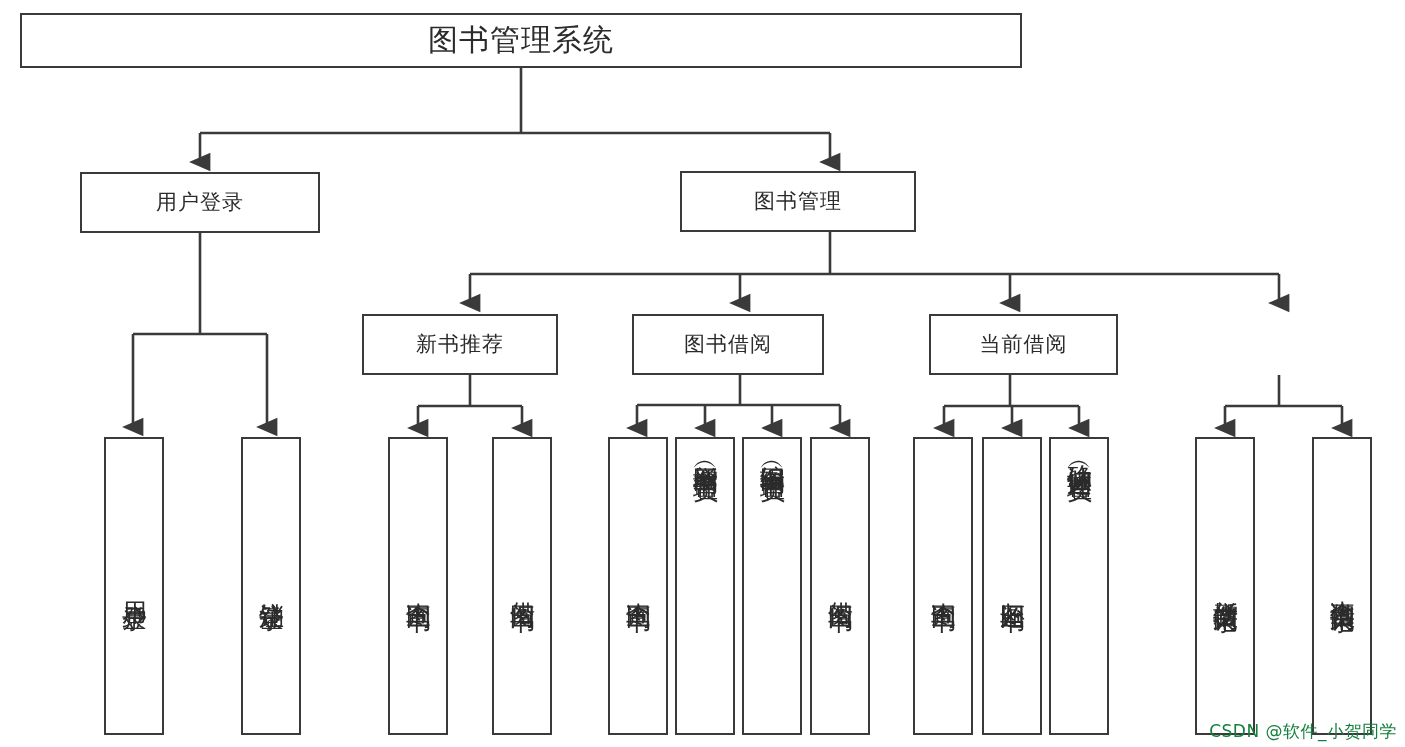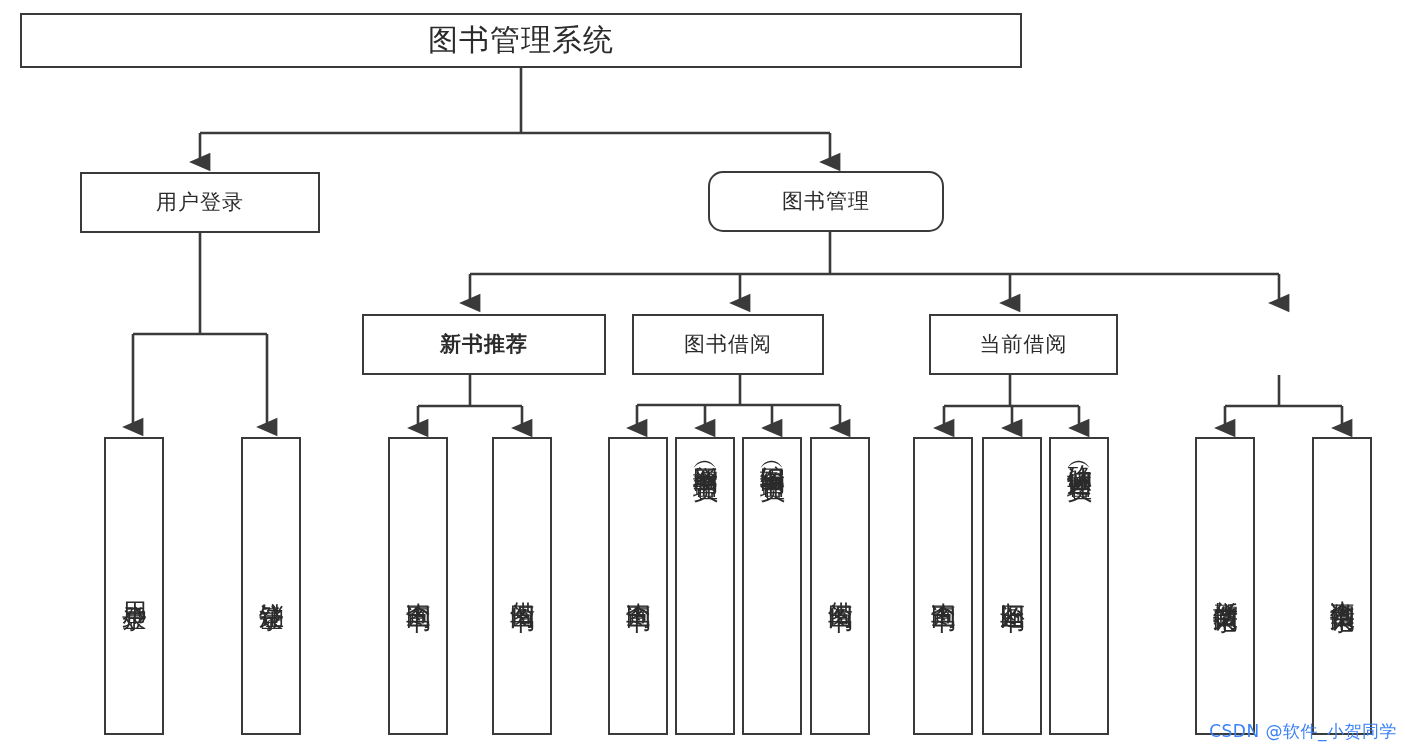--- a/index.html
+++ b/index.html
@@ -47,21 +47,21 @@
     color:#2b2b2b;
     white-space:nowrap;
     display:block;
   }
   .leaf.top-align{align-items:flex-start;}
   .watermark{
     position:absolute;
     right:8px;
     bottom:4px;
     font-size:17px;
-    color:#3b82f6;
+    color:#15803d;
     letter-spacing:0.5px;
     white-space:nowrap;
     pointer-events:none;
   }
 </style>
 </head>
 <body>
 
 <div id="diagram">
 
@@ -115,25 +115,25 @@
     </g>
   </svg>
 
   <div class="node root" style="left:20px;top:13px;width:1002px;height:55px;">
     <span class="lbl">图书管理系统</span>
   </div>
 
   <div class="node" style="left:80px;top:172px;width:240px;height:61px;">
     <span class="lbl">用户登录</span>
   </div>
-  <div class="node" style="left:708px;top:171px;width:236px;height:61px;border-radius:15px;">
+  <div class="node" style="left:680px;top:171px;width:236px;height:61px;">
     <span class="lbl">图书管理</span>
   </div>
 
-  <div class="node" style="left:362px;top:314px;width:244px;height:61px;font-weight:bold;">
+  <div class="node" style="left:362px;top:314px;width:196px;height:61px;">
     <span class="lbl">新书推荐</span>
   </div>
   <div class="node" style="left:632px;top:314px;width:192px;height:61px;">
     <span class="lbl">图书借阅</span>
   </div>
   <div class="node" style="left:929px;top:314px;width:189px;height:61px;">
     <span class="lbl">当前借阅</span>
   </div>
 
   <div class="leaf" style="left:104px;top:437px;width:60px;height:298px;">

